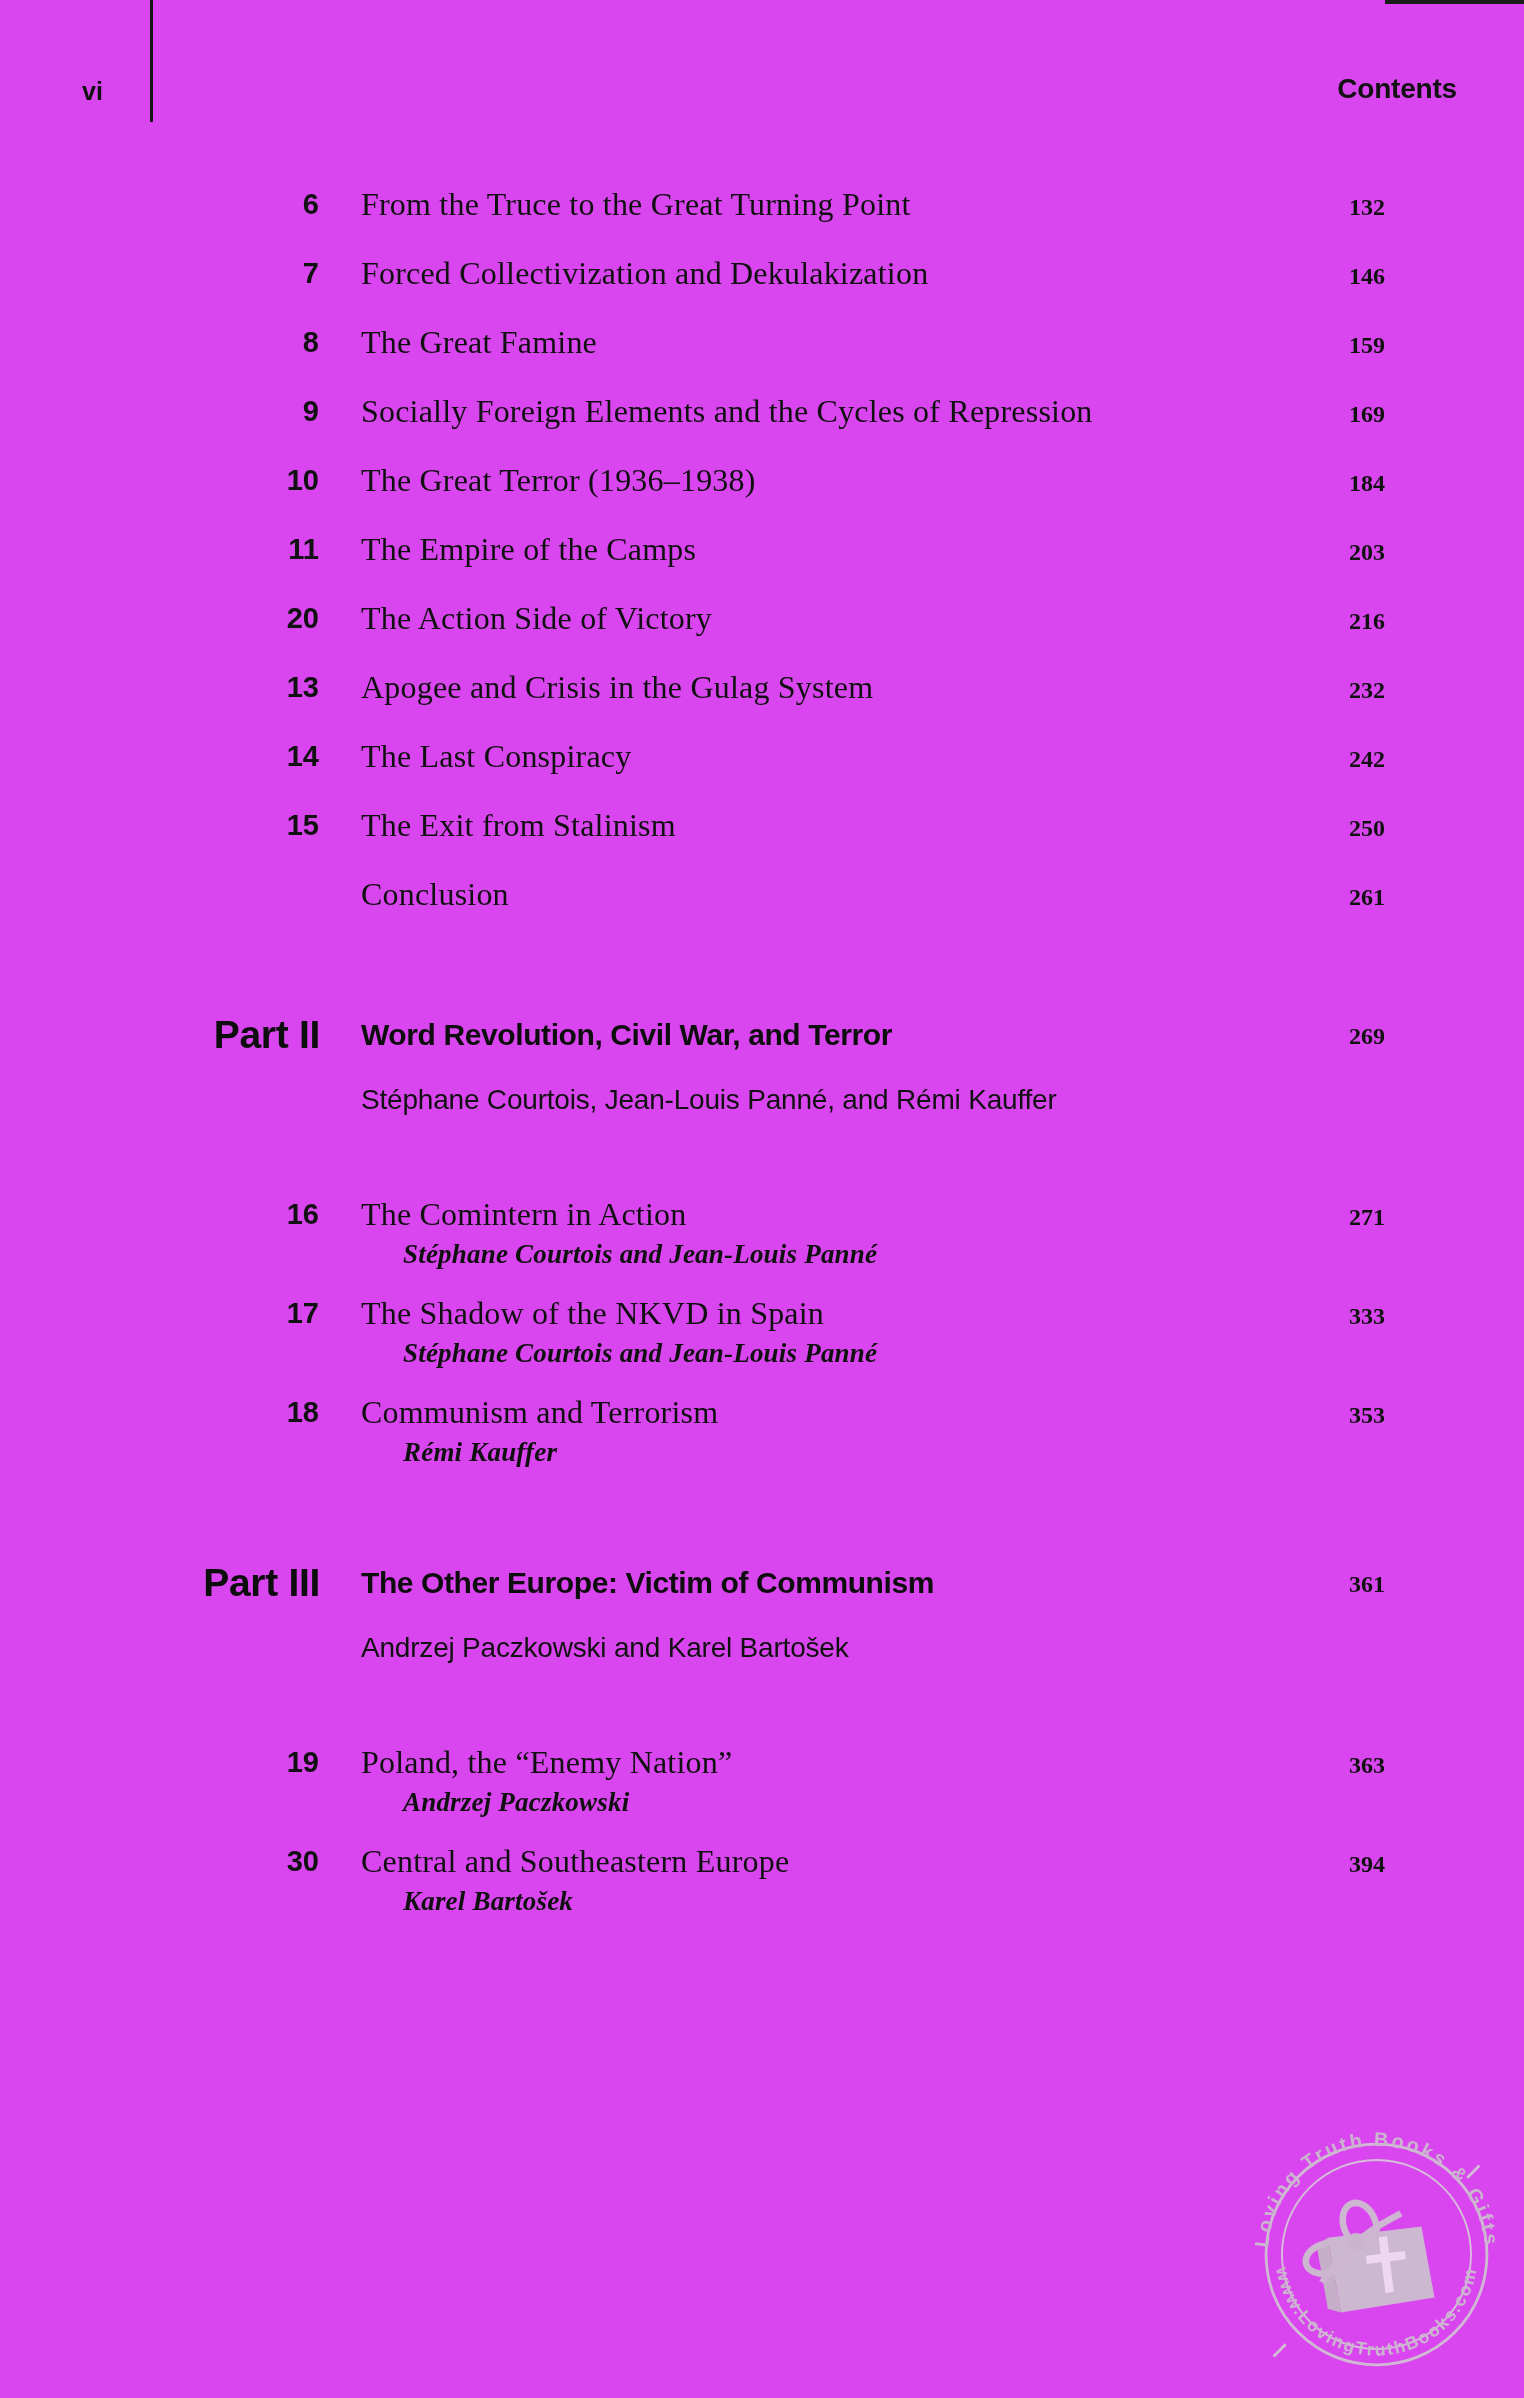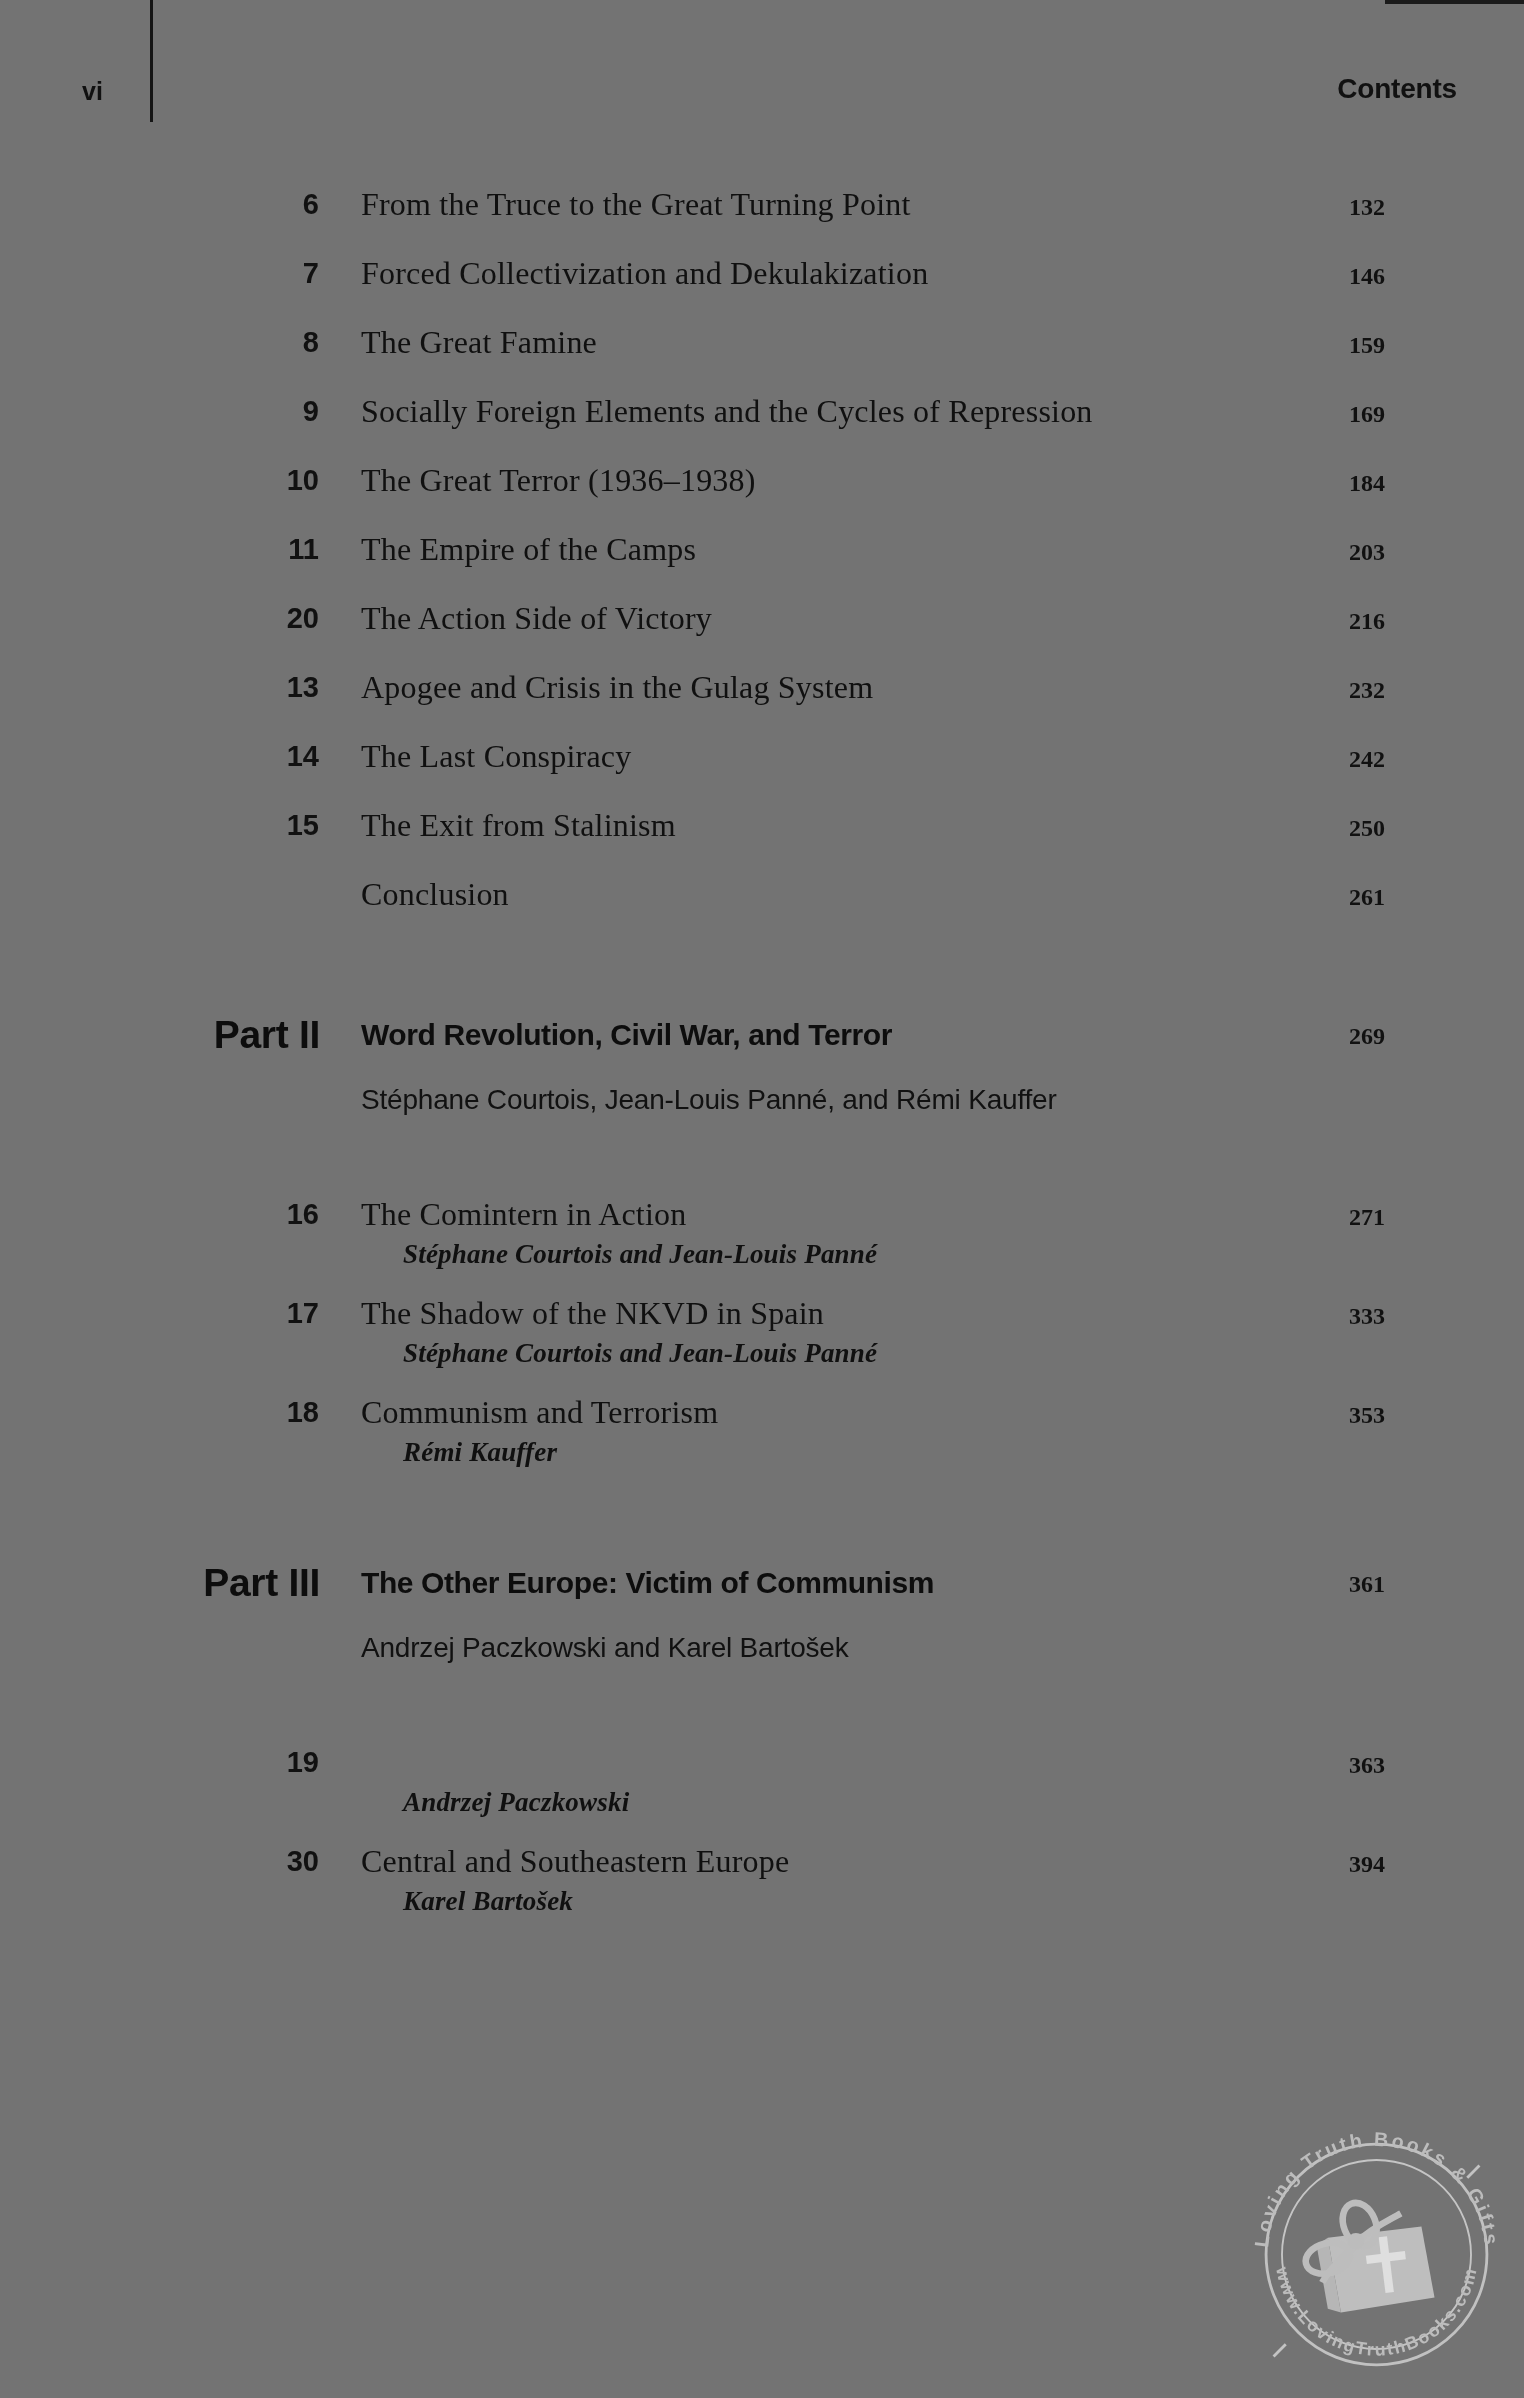--- a/index.html
+++ b/index.html
@@ -4,21 +4,21 @@
 <style>
   html, body {
     margin: 0;
     padding: 0;
     background: #ffffff;
   }
   .page {
     position: relative;
     width: 1524px;
     height: 2399px;
-    background: #737373;
+    background: #d946ef;
     overflow: hidden;
     font-family: "Liberation Serif", "DejaVu Serif", serif;
     color: #101010;
   }
 
   
   .scan-bar {
     position: absolute;
     top: 0px;
     left: 1385px;
@@ -309,20 +309,21 @@
       <span class="part-label">Part III</span>
       <span class="part-title">The Other Europe: Victim of Communism</span>
       <span class="part-authors">Andrzej Paczkowski and Karel Bartošek</span>
       <span class="page">361</span>
     </div>
 
     <div class="gap-sm"></div>
 
     <div class="row with-byline">
       <span class="num">19</span>
+      <span class="title">Poland, the “Enemy Nation”</span>
       <span class="byline">Andrzej Paczkowski</span>
       <span class="page">363</span>
     </div>
     <div class="row with-byline">
       <span class="num">30</span>
       <span class="title">Central and Southeastern Europe</span>
       <span class="byline">Karel Bartošek</span>
       <span class="page">394</span>
     </div>
 

